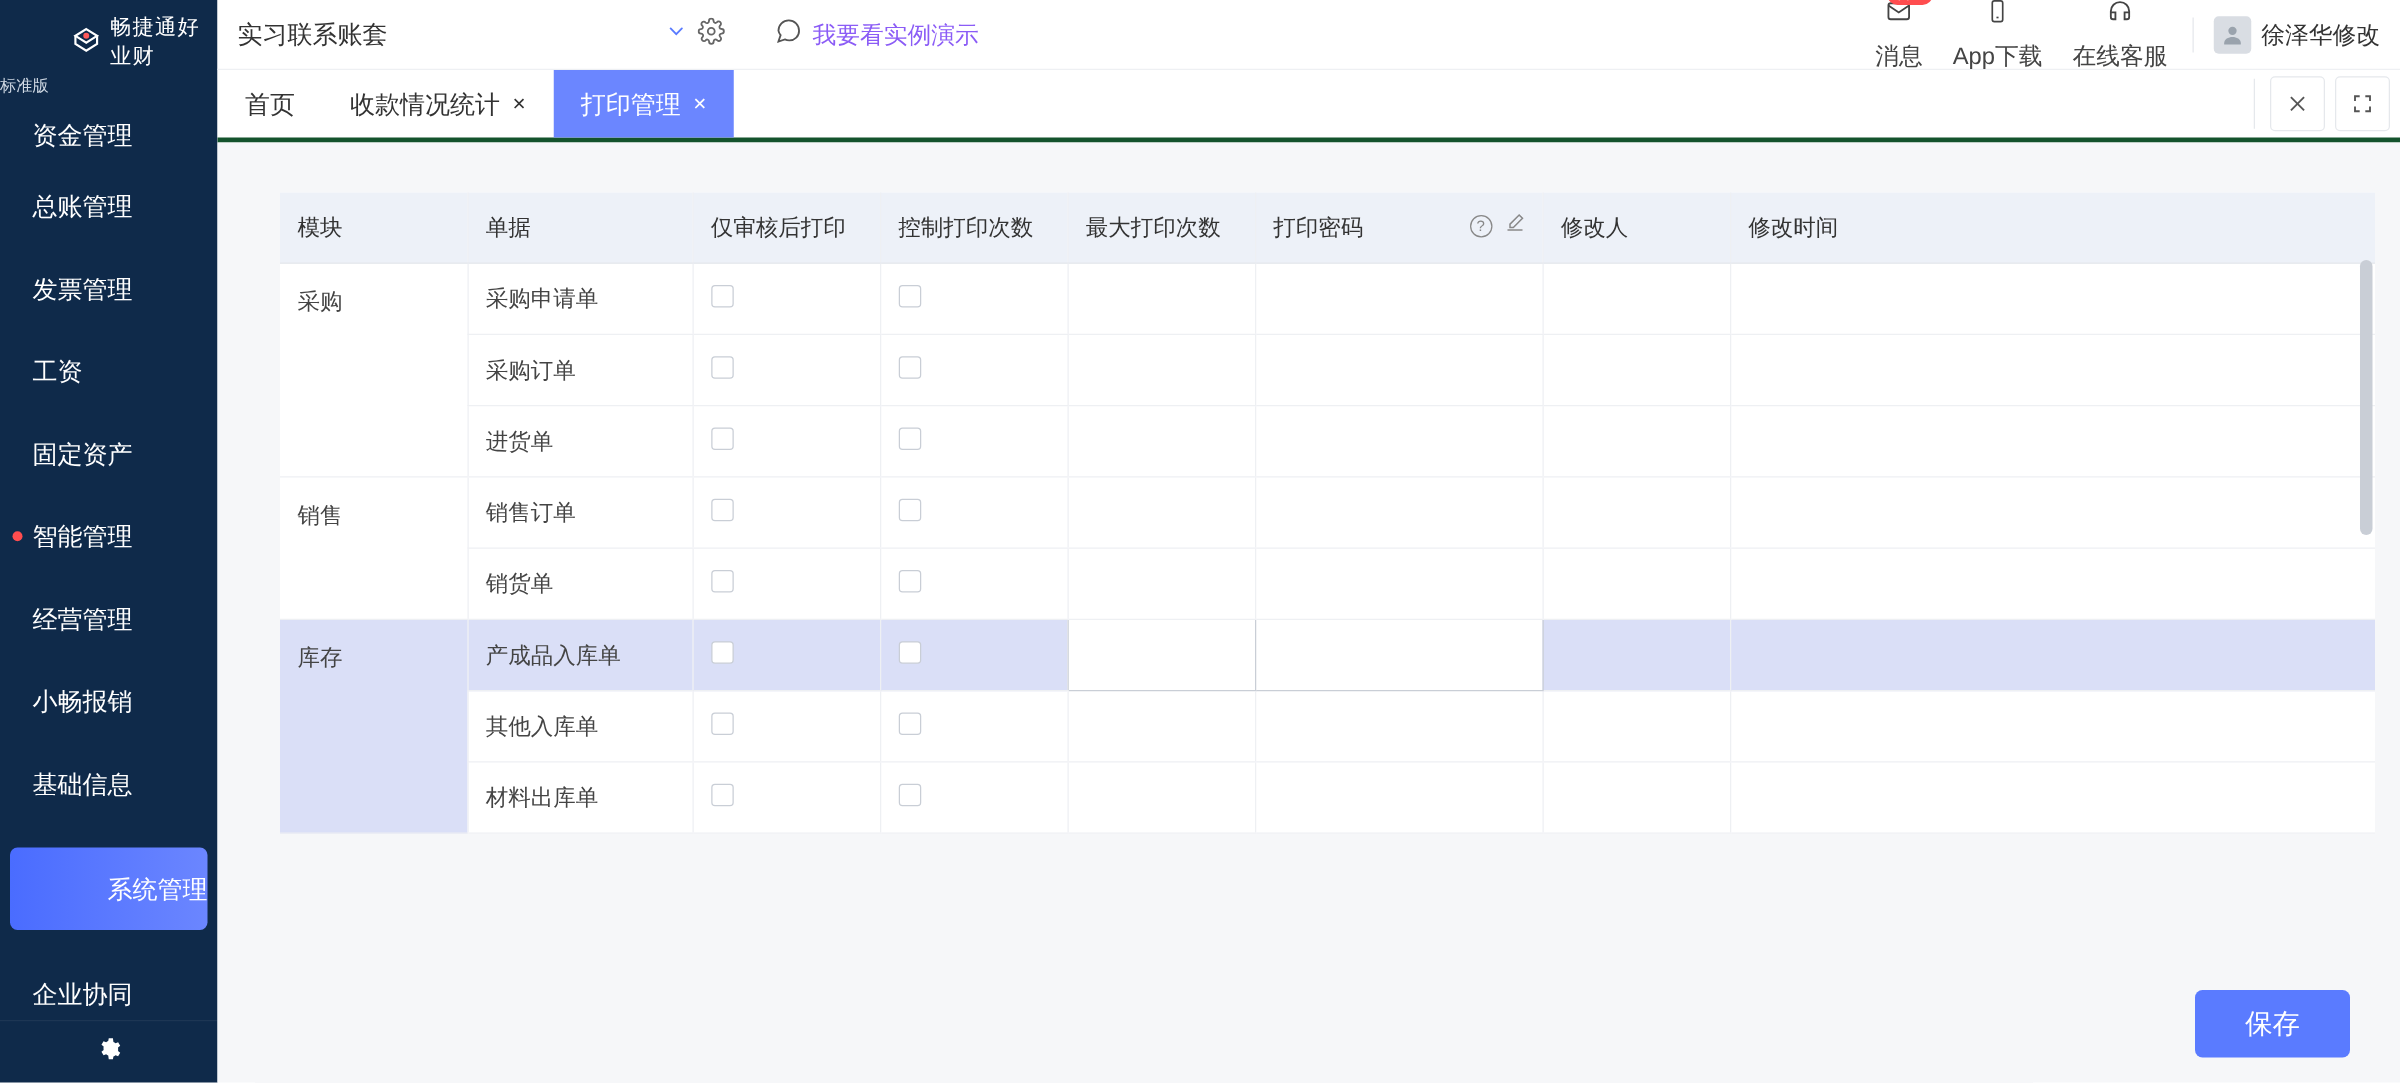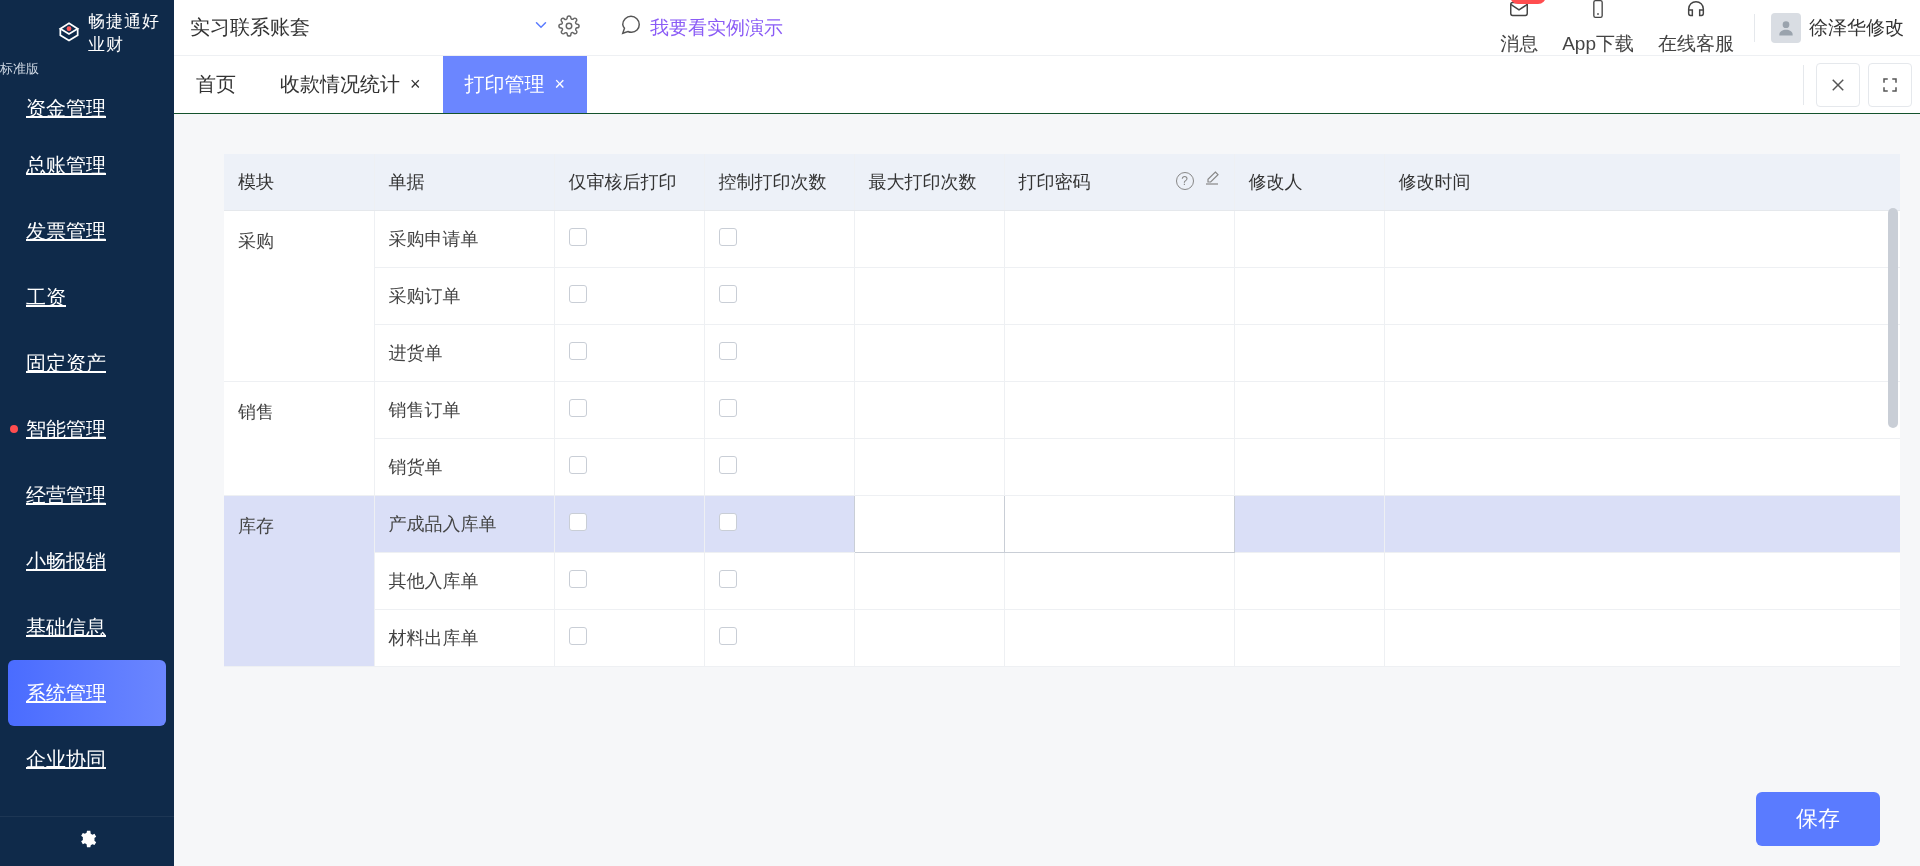--- a/index.html
+++ b/index.html
@@ -5,41 +5,41 @@
 * { margin: 0; padding: 0; box-sizing: border-box; font-family: "Microsoft YaHei", -apple-system, sans-serif; }
 body { background: #fff; width: 1920px; height: 866px; overflow: hidden; position: relative; }
 
 
 .sidebar { position: absolute; left: 0; top: 0; width: 174px; height: 866px; background: #0f2a4a; color: #fff; display: flex; flex-direction: column; }
 .logo-area { padding: 10px 10px 4px 28px; display: flex; align-items: center; gap: 6px; margin-left: 28px; }
 .logo-icon { width: 28px; height: 28px; display: flex; align-items: center; justify-content: center; }
 .logo-text { font-size: 17px; font-weight: 500; color: #fff; letter-spacing: 1px; }
 .edition { font-size: 13px; color: #cfd8e3; padding-left: 0; margin-bottom: 6px; }
 .nav { flex: 1; overflow: hidden; }
-.nav-item { height: 66px; display: flex; align-items: center; padding-left: 26px; font-size: 20px; color: #fff; cursor: pointer; position: relative; text-decoration: underline; }
-.nav-item.active { background: linear-gradient(90deg, #4a6cff 0%, #6b86ff 100%); border-radius: 6px; margin: 0 8px; padding-left: 18px; }
+.nav-item { height: 66px; display: flex; align-items: center; padding-left: 26px; font-size: 20px; color: #fff; cursor: pointer; position: relative; }
+.nav-item.active { background: linear-gradient(90deg, #4a6cff 0%, #6b86ff 100%); border-radius: 6px; margin: 18px 8px; padding-left: 18px; justify-content: flex-end; }
 .nav-item .dot { width: 8px; height: 8px; background: #ff4d4f; border-radius: 50%; position: absolute; left: 10px; }
 .nav-item.partial { height: 48px; padding-top: 0; font-size: 20px; color: #fff; }
 .settings-footer { height: 50px; display: flex; align-items: center; justify-content: center; border-top: 1px solid rgba(255,255,255,0.06); }
 .gear-icon { color: #fff; font-size: 20px; }
 
 
 .topbar { position: absolute; left: 174px; top: 0; right: 0; height: 56px; background: #fff; display: flex; align-items: center; padding: 16px 16px; border-bottom: 1px solid #eef0f3; }
 .acct-select { display: flex; align-items: center; gap: 12px; font-size: 20px; color: #333; width: 360px; }
 .acct-select .chev { color: #5a7bff; }
 .gear-top { color: #666; margin-left: 8px; }
 .demo-link { display: flex; align-items: center; gap: 8px; color: #8b5cf6; font-size: 19px; margin-left: 40px; cursor: pointer; }
 .topbar-spacer { flex: 1; }
 .hdr-item { display: flex; align-items: center; gap: 6px; color: #444; font-size: 19px; margin-left: 24px; cursor: pointer; position: relative; flex-direction: column; }
 .badge { position: absolute; top: -10px; right: -8px; background: #ff4d4f; color: #fff; font-size: 12px; font-weight: 600; padding: 1px 6px; border-radius: 10px; }
 .avatar { width: 30px; height: 30px; background: #d9dde3; border-radius: 4px; display: flex; align-items: center; justify-content: center; margin-left: 16px; }
 .username { font-size: 19px; color: #333; margin-left: 8px; }
 
 
-.tabsbar { position: absolute; left: 174px; top: 56px; right: 0; height: 58px; background: #fff; display: flex; align-items: stretch; border-bottom: 1px solid #14532d; }
+.tabsbar { position: absolute; left: 174px; top: 56px; right: 0; height: 58px; background: #fff; display: flex; align-items: stretch; border-bottom: 4px solid #14532d; }
 .tab { display: flex; align-items: center; padding: 0 22px; font-size: 20px; color: #333; cursor: pointer; gap: 6px; }
 .tab.active { background: #6b86ff; color: #fff; }
 .tab .close { font-size: 18px; margin-left: 4px; }
 .tabs-right { margin-left: auto; display: flex; align-items: center; gap: 8px; padding-right: 8px; }
 .tabs-right .ibox { width: 44px; height: 44px; display: flex; align-items: center; justify-content: center; border: 1px solid #e5e8ec; border-radius: 4px; color: #555; cursor: pointer; background:#fff; margin:6px 0;}
 .tabs-right .divider { width:1px; height:40px; background:#e5e8ec; margin:0 4px;}
 
 
 .content { position: absolute; left: 174px; top: 114px; right: 0; bottom: 0; background: #f6f7f9; padding: 40px 20px 70px 50px; }
 .table-wrap { background: #fff; position: relative; }

